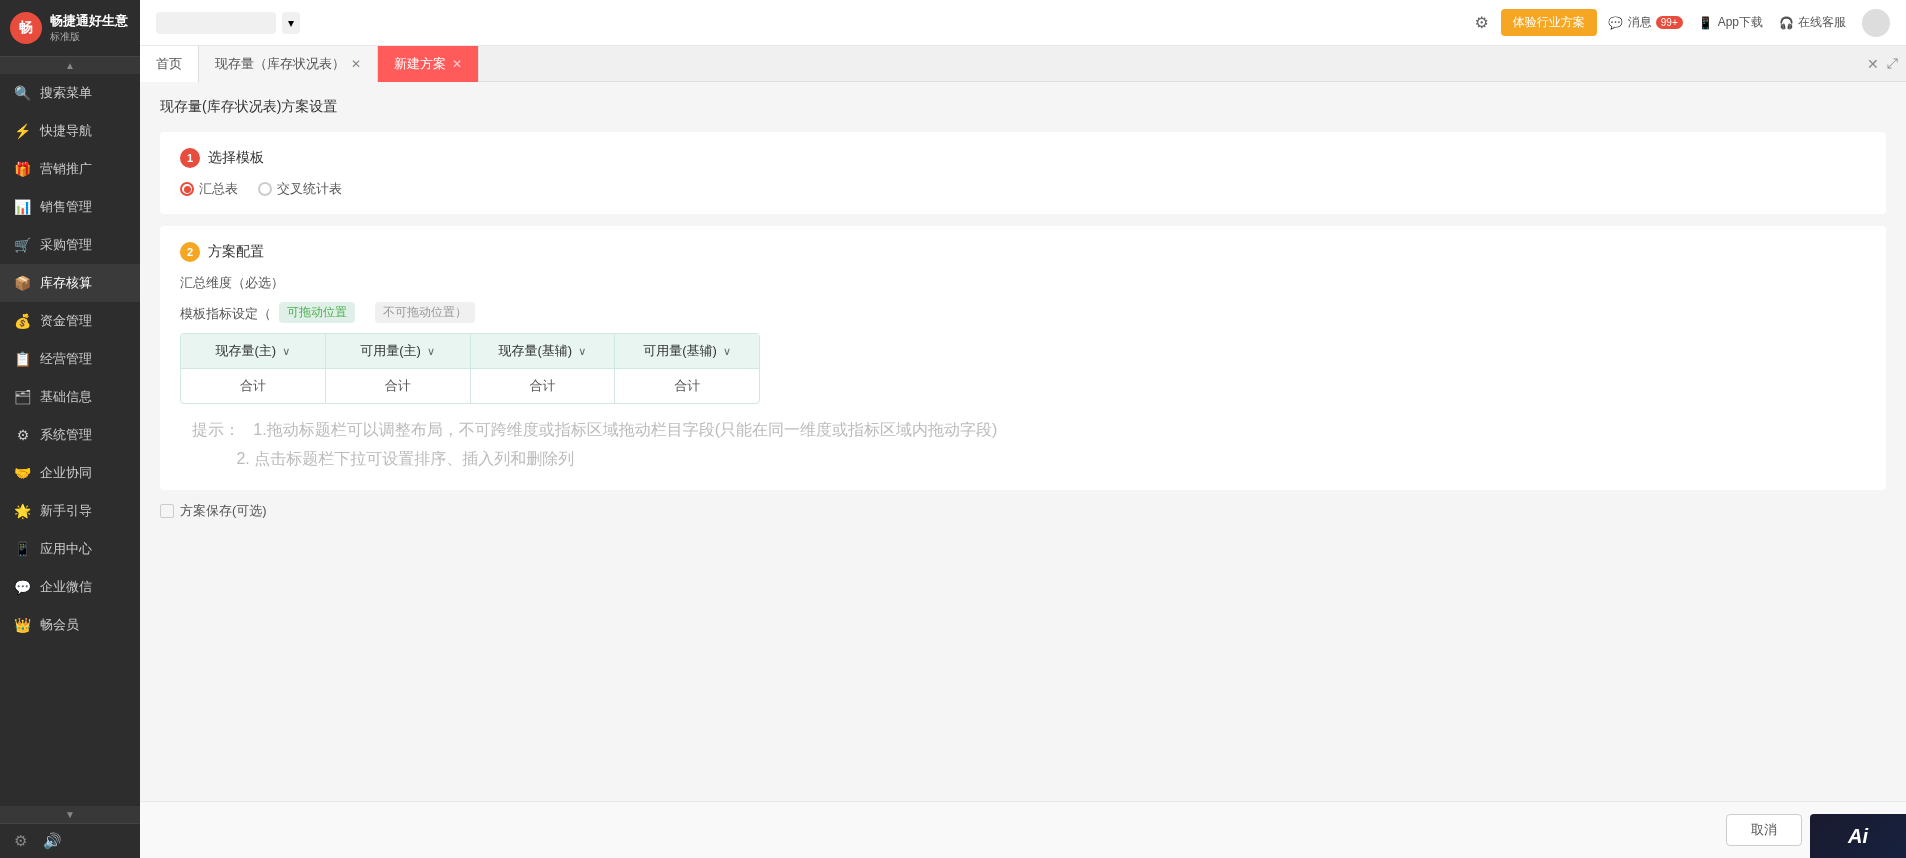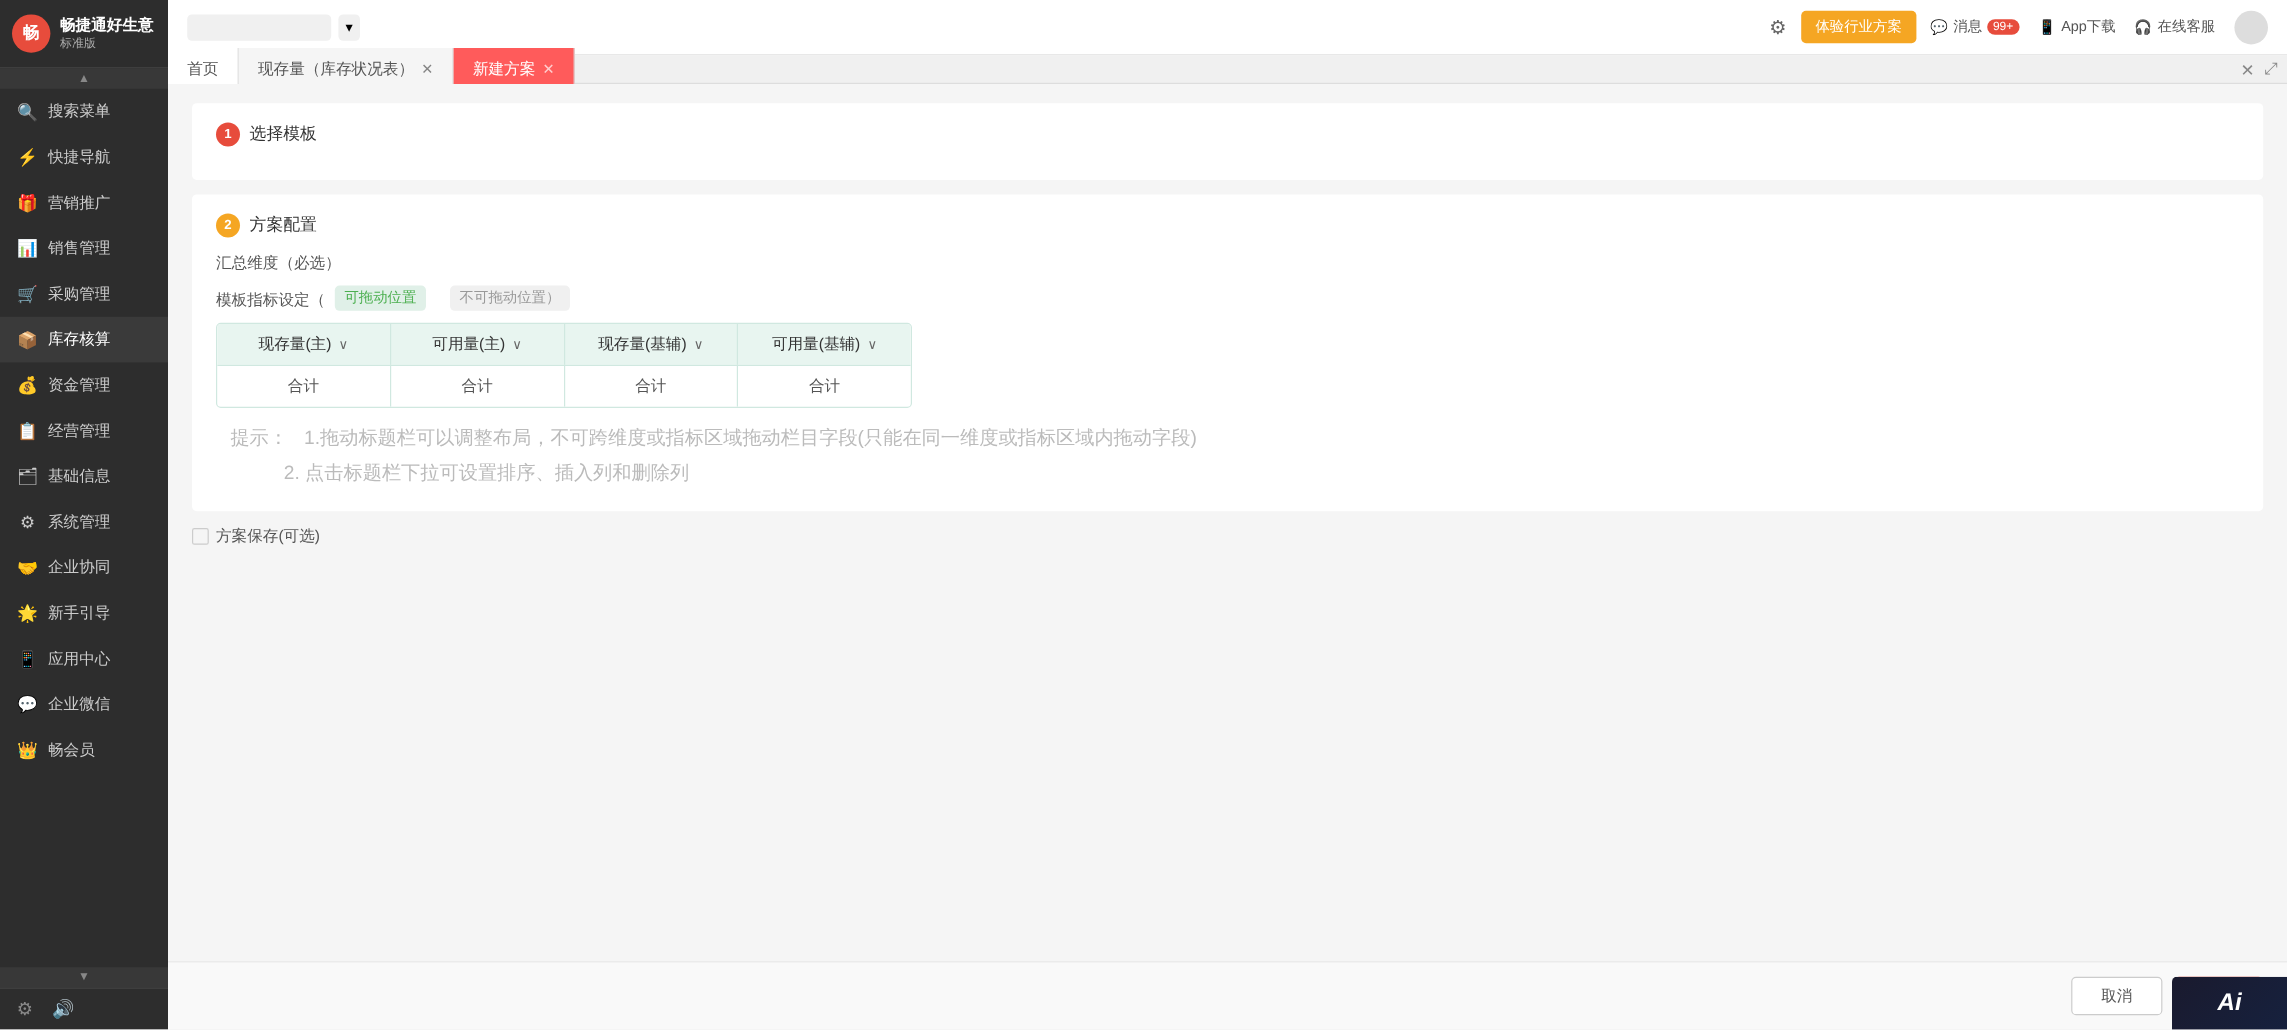--- a/index.html
+++ b/index.html
@@ -164,21 +164,21 @@
     }
 
     
     .tabs-bar {
       background: #f0f0f0;
       display: flex;
       align-items: center;
       padding: 0 0;
       border-bottom: 1px solid #ddd;
       flex-shrink: 0;
-      height: 24px;
+      height: 36px;
     }
     .tab {
       display: flex;
       align-items: center;
       padding: 0 16px;
       height: 36px;
       font-size: 13px;
       cursor: pointer;
       color: #555;
       border-right: 1px solid #ddd;
@@ -601,25 +601,38 @@
       <span>新建方案</span>
       <span class="tab-close">✕</span>
     </div>
     <div class="tabs-right">
       <span class="tabs-close-all">✕</span>
       <span class="tabs-expand">⤢</span>
     </div>
   </div>
 
   <div class="content">
+    <div class="page-title">现存量(库存状况表)方案设置</div>
 
     <div class="section-card">
       <div class="step-label">
         <div class="step-num red">1</div>
         <span class="step-title">选择模板</span>
+      </div>
+      <div class="radio-group">
+        <div class="radio-item">
+          <div class="radio-circle checked">
+            <div class="radio-dot"></div>
+          </div>
+          <span>汇总表</span>
+        </div>
+        <div class="radio-item">
+          <div class="radio-circle"></div>
+          <span>交叉统计表</span>
+        </div>
       </div>
     </div>
 
     <div class="section-card">
       <div class="step-label">
         <div class="step-num orange">2</div>
         <span class="step-title">方案配置</span>
       </div>
 
       <div class="section-label">汇总维度（必选）</div>

